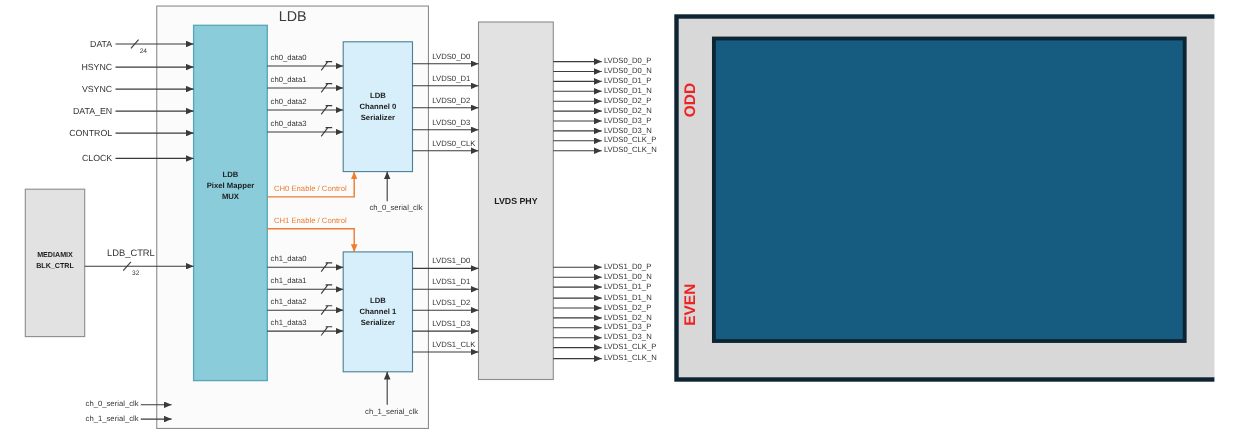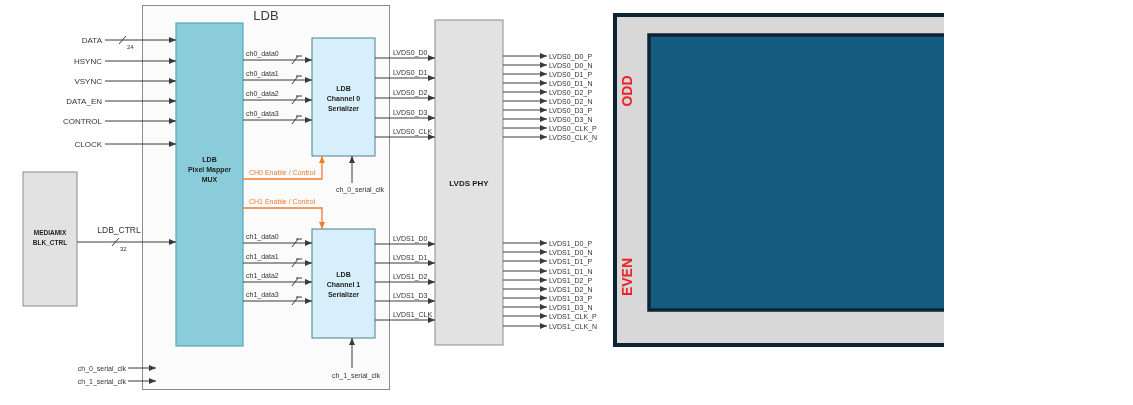--- a/index.html
+++ b/index.html
@@ -1,16 +1,16 @@
 <!DOCTYPE html>
 <html><head>
 <meta charset="utf-8">
 <style>
   html,body{margin:0;padding:0;background:#ffffff;}
-  #stage{position:relative;width:944px;height:405px;background:#ffffff;overflow:hidden;
+  #stage{position:relative;width:1104px;height:405px;background:#ffffff;overflow:hidden;
          font-family:"Liberation Sans", sans-serif;}
   svg{display:block;}
   text{font-family:"Liberation Sans", sans-serif;fill:#333;dominant-baseline:central;}
   .sig{font-size:7px;}
   .sig8{font-size:8px;}
   .bus{font-size:6px;}
   .blk{font-size:7px;font-weight:bold;fill:#1d1d1d;}
   .blk65{font-size:6.5px;font-weight:bold;fill:#1d1d1d;}
   .blk8{font-size:8px;font-weight:bold;fill:#1d1d1d;}
   .ttl{font-size:13px;fill:#3c3c3c;}

